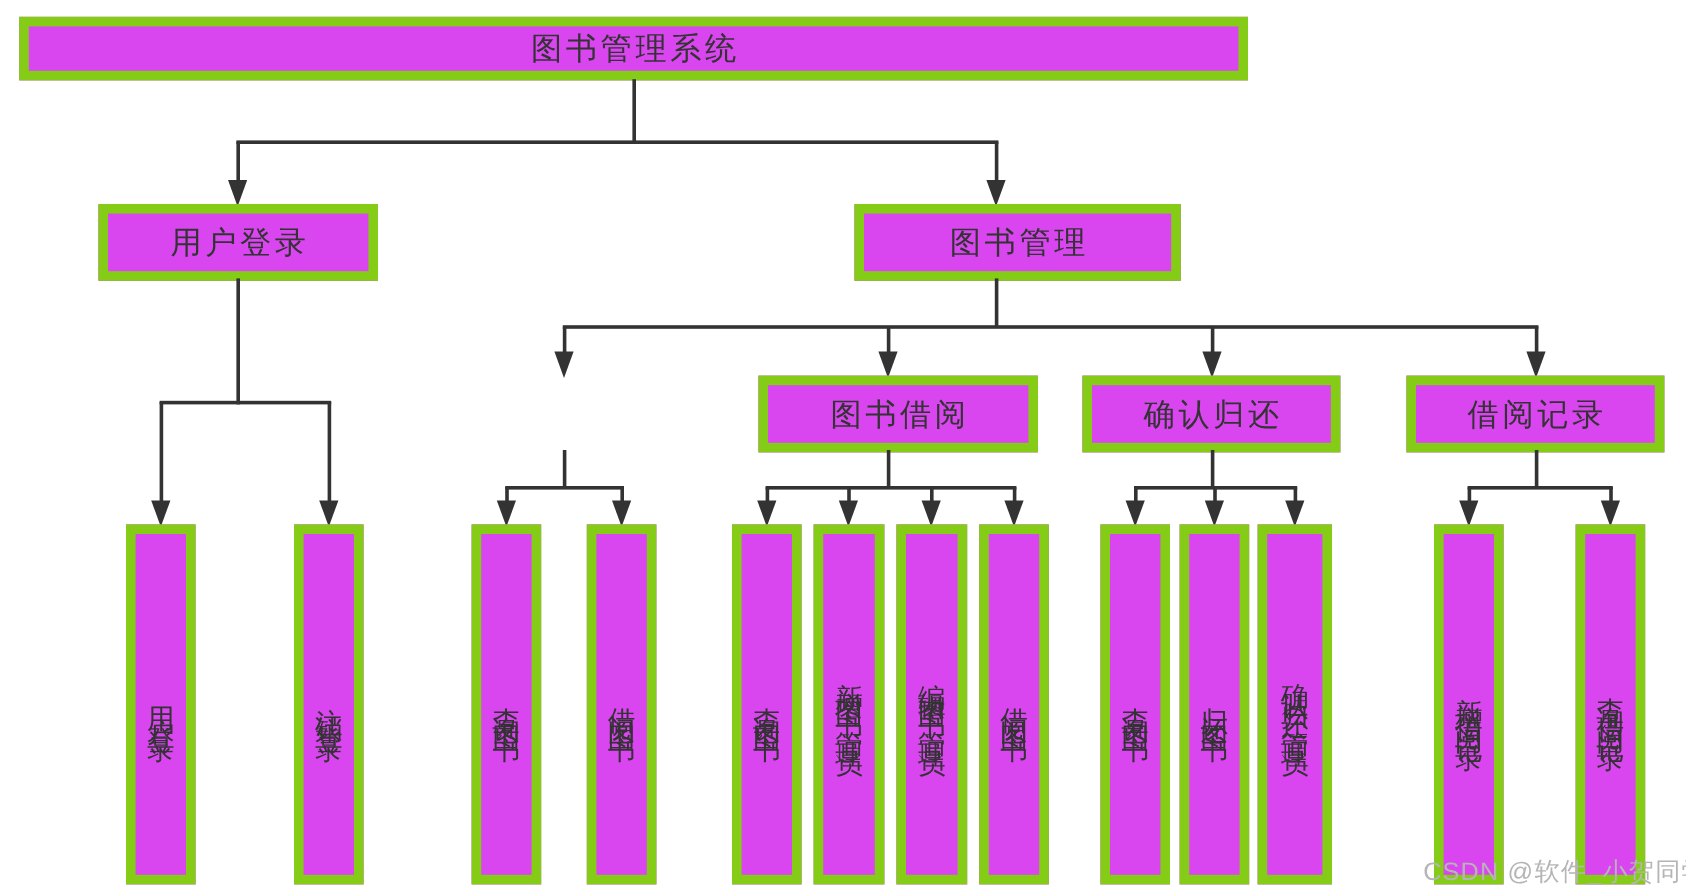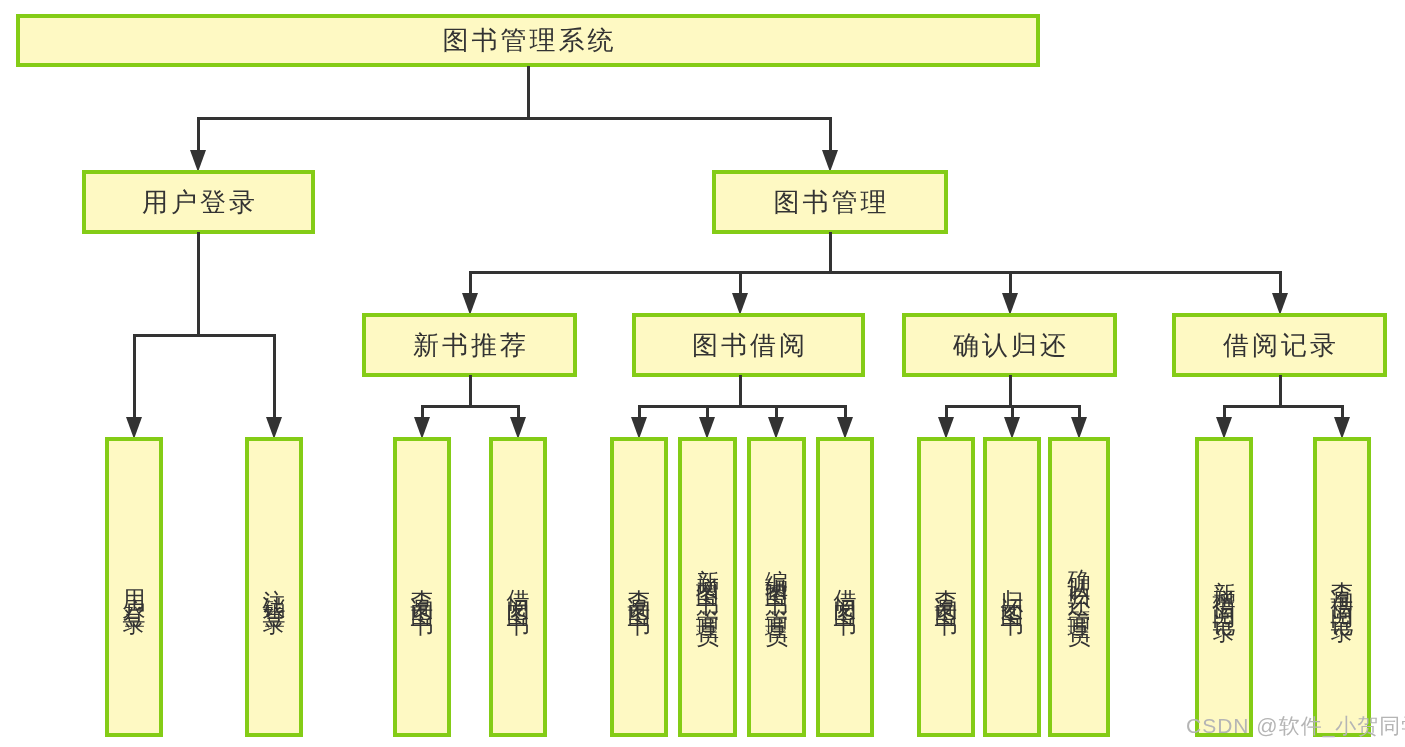--- a/index.html
+++ b/index.html
@@ -7,22 +7,22 @@
     position:relative;
     width:1405px;height:747px;
     background:#ffffff;
     overflow:hidden;
     font-family:"Liberation Sans","DejaVu Sans",sans-serif;
     color:#333333;
   }
   .node{
     position:absolute;
     box-sizing:border-box;
-    background:#fef9c3;
-    border:4px solid #84cc16;
+    background:#d946ef;
+    border:8px solid #84cc16;
     display:flex;
     align-items:center;
     justify-content:center;
   }
   .hlabel{
     font-size:26px;
     letter-spacing:3px;
     text-indent:3px;
     white-space:nowrap;
     color:#333333;
@@ -67,21 +67,21 @@
     <i class="ln" style="left:196.5px;top:116.5px;width:635px;height:3px"></i>
     <i class="ln" style="left:196.5px;top:118px;width:3px;height:34px"></i>
     <i class="ar" style="left:190px;top:150px"></i>
     <i class="ln" style="left:828.5px;top:118px;width:3px;height:34px"></i>
     <i class="ar" style="left:822px;top:150px"></i>
   </div>
 
   <div class="node" style="left:82px;top:170px;width:233px;height:64px">
     <span class="hlabel">用户登录</span>
   </div>
-  <div class="node" style="left:712px;top:170px;width:236px;height:64px">
+  <div class="node" style="left:712px;top:170px;width:272px;height:64px">
     <span class="hlabel">图书管理</span>
   </div>
 
   <div>
     <i class="ln" style="left:196.5px;top:232px;width:3px;height:105px"></i>
     <i class="ln" style="left:132.5px;top:333.5px;width:143px;height:3px"></i>
     <i class="ln" style="left:132.5px;top:335px;width:3px;height:84px"></i>
     <i class="ar" style="left:126px;top:417px"></i>
     <i class="ln" style="left:272.5px;top:335px;width:3px;height:84px"></i>
     <i class="ar" style="left:266px;top:417px"></i>
@@ -93,23 +93,20 @@
     <i class="ln" style="left:468.5px;top:272px;width:3px;height:23px"></i>
     <i class="ar" style="left:462px;top:293px"></i>
     <i class="ln" style="left:738.5px;top:272px;width:3px;height:23px"></i>
     <i class="ar" style="left:732px;top:293px"></i>
     <i class="ln" style="left:1008.5px;top:272px;width:3px;height:23px"></i>
     <i class="ar" style="left:1002px;top:293px"></i>
     <i class="ln" style="left:1278.5px;top:272px;width:3px;height:23px"></i>
     <i class="ar" style="left:1272px;top:293px"></i>
   </div>
 
-  <div class="node" style="left:362px;top:313px;width:215px;height:64px">
-    <span class="hlabel">新书推荐</span>
-  </div>
   <div class="node" style="left:632px;top:313px;width:233px;height:64px">
     <span class="hlabel">图书借阅</span>
   </div>
   <div class="node" style="left:902px;top:313px;width:215px;height:64px">
     <span class="hlabel">确认归还</span>
   </div>
   <div class="node" style="left:1172px;top:313px;width:215px;height:64px">
     <span class="hlabel">借阅记录</span>
   </div>
 

